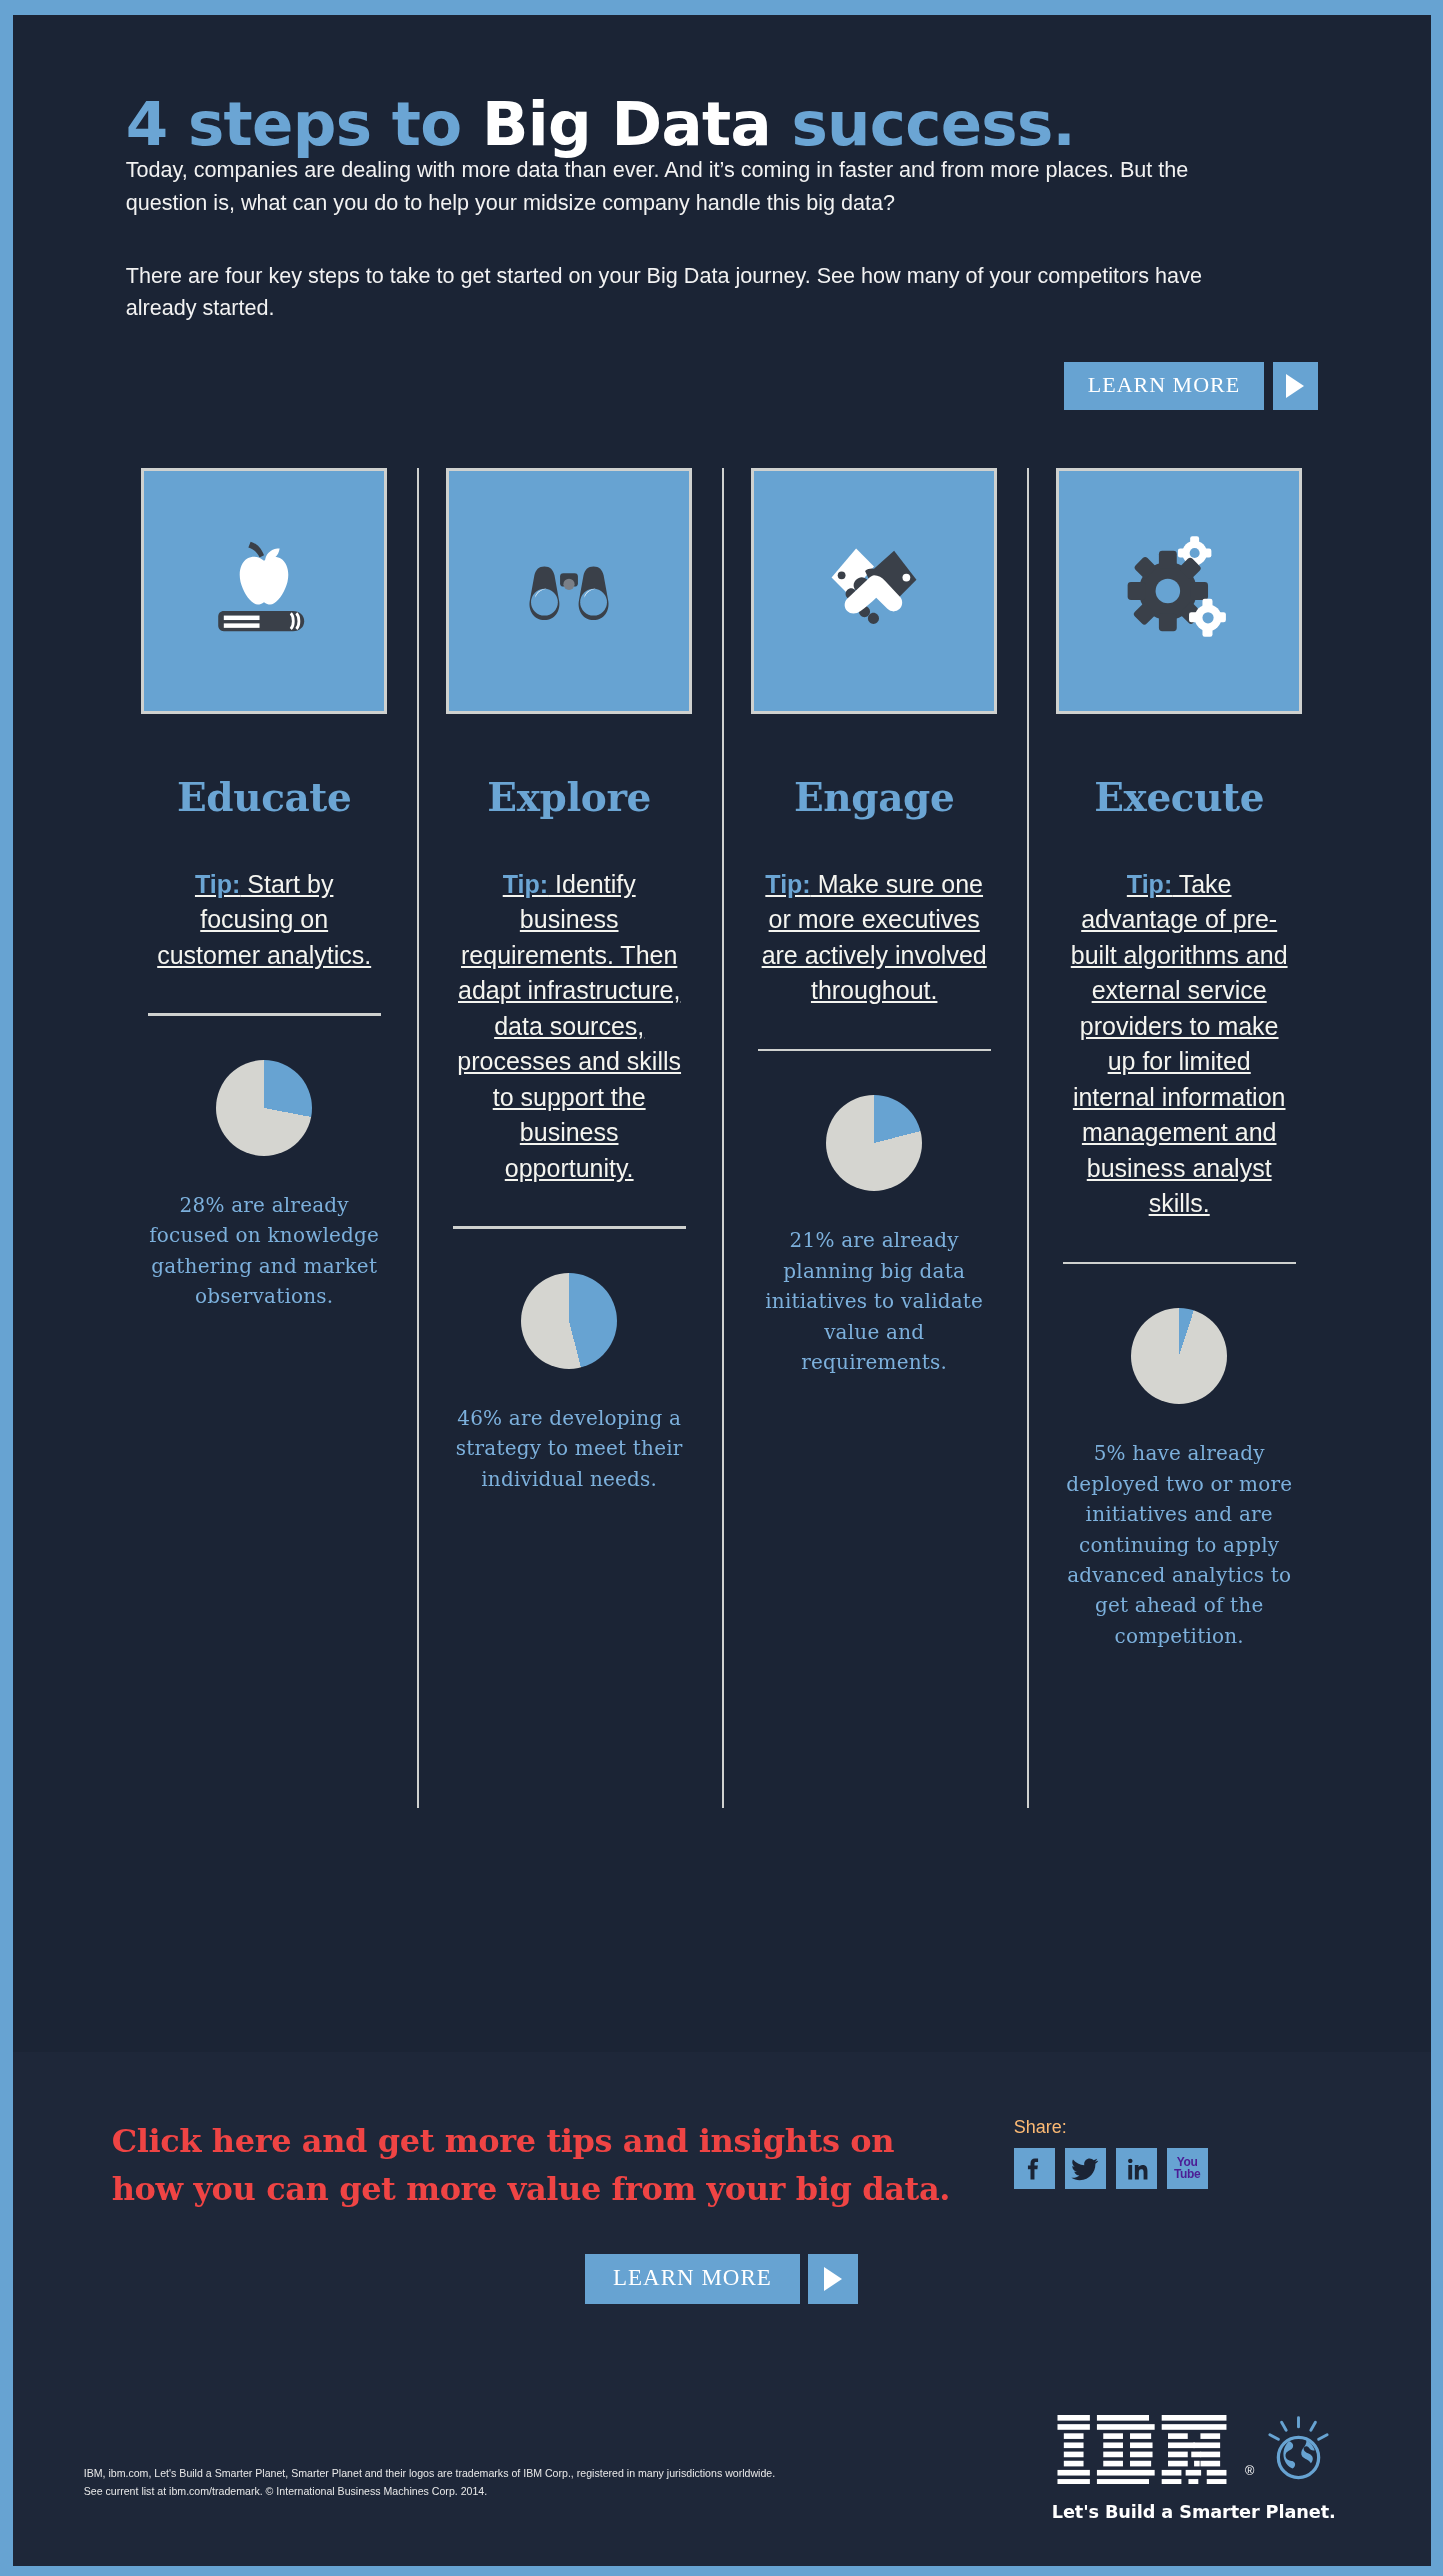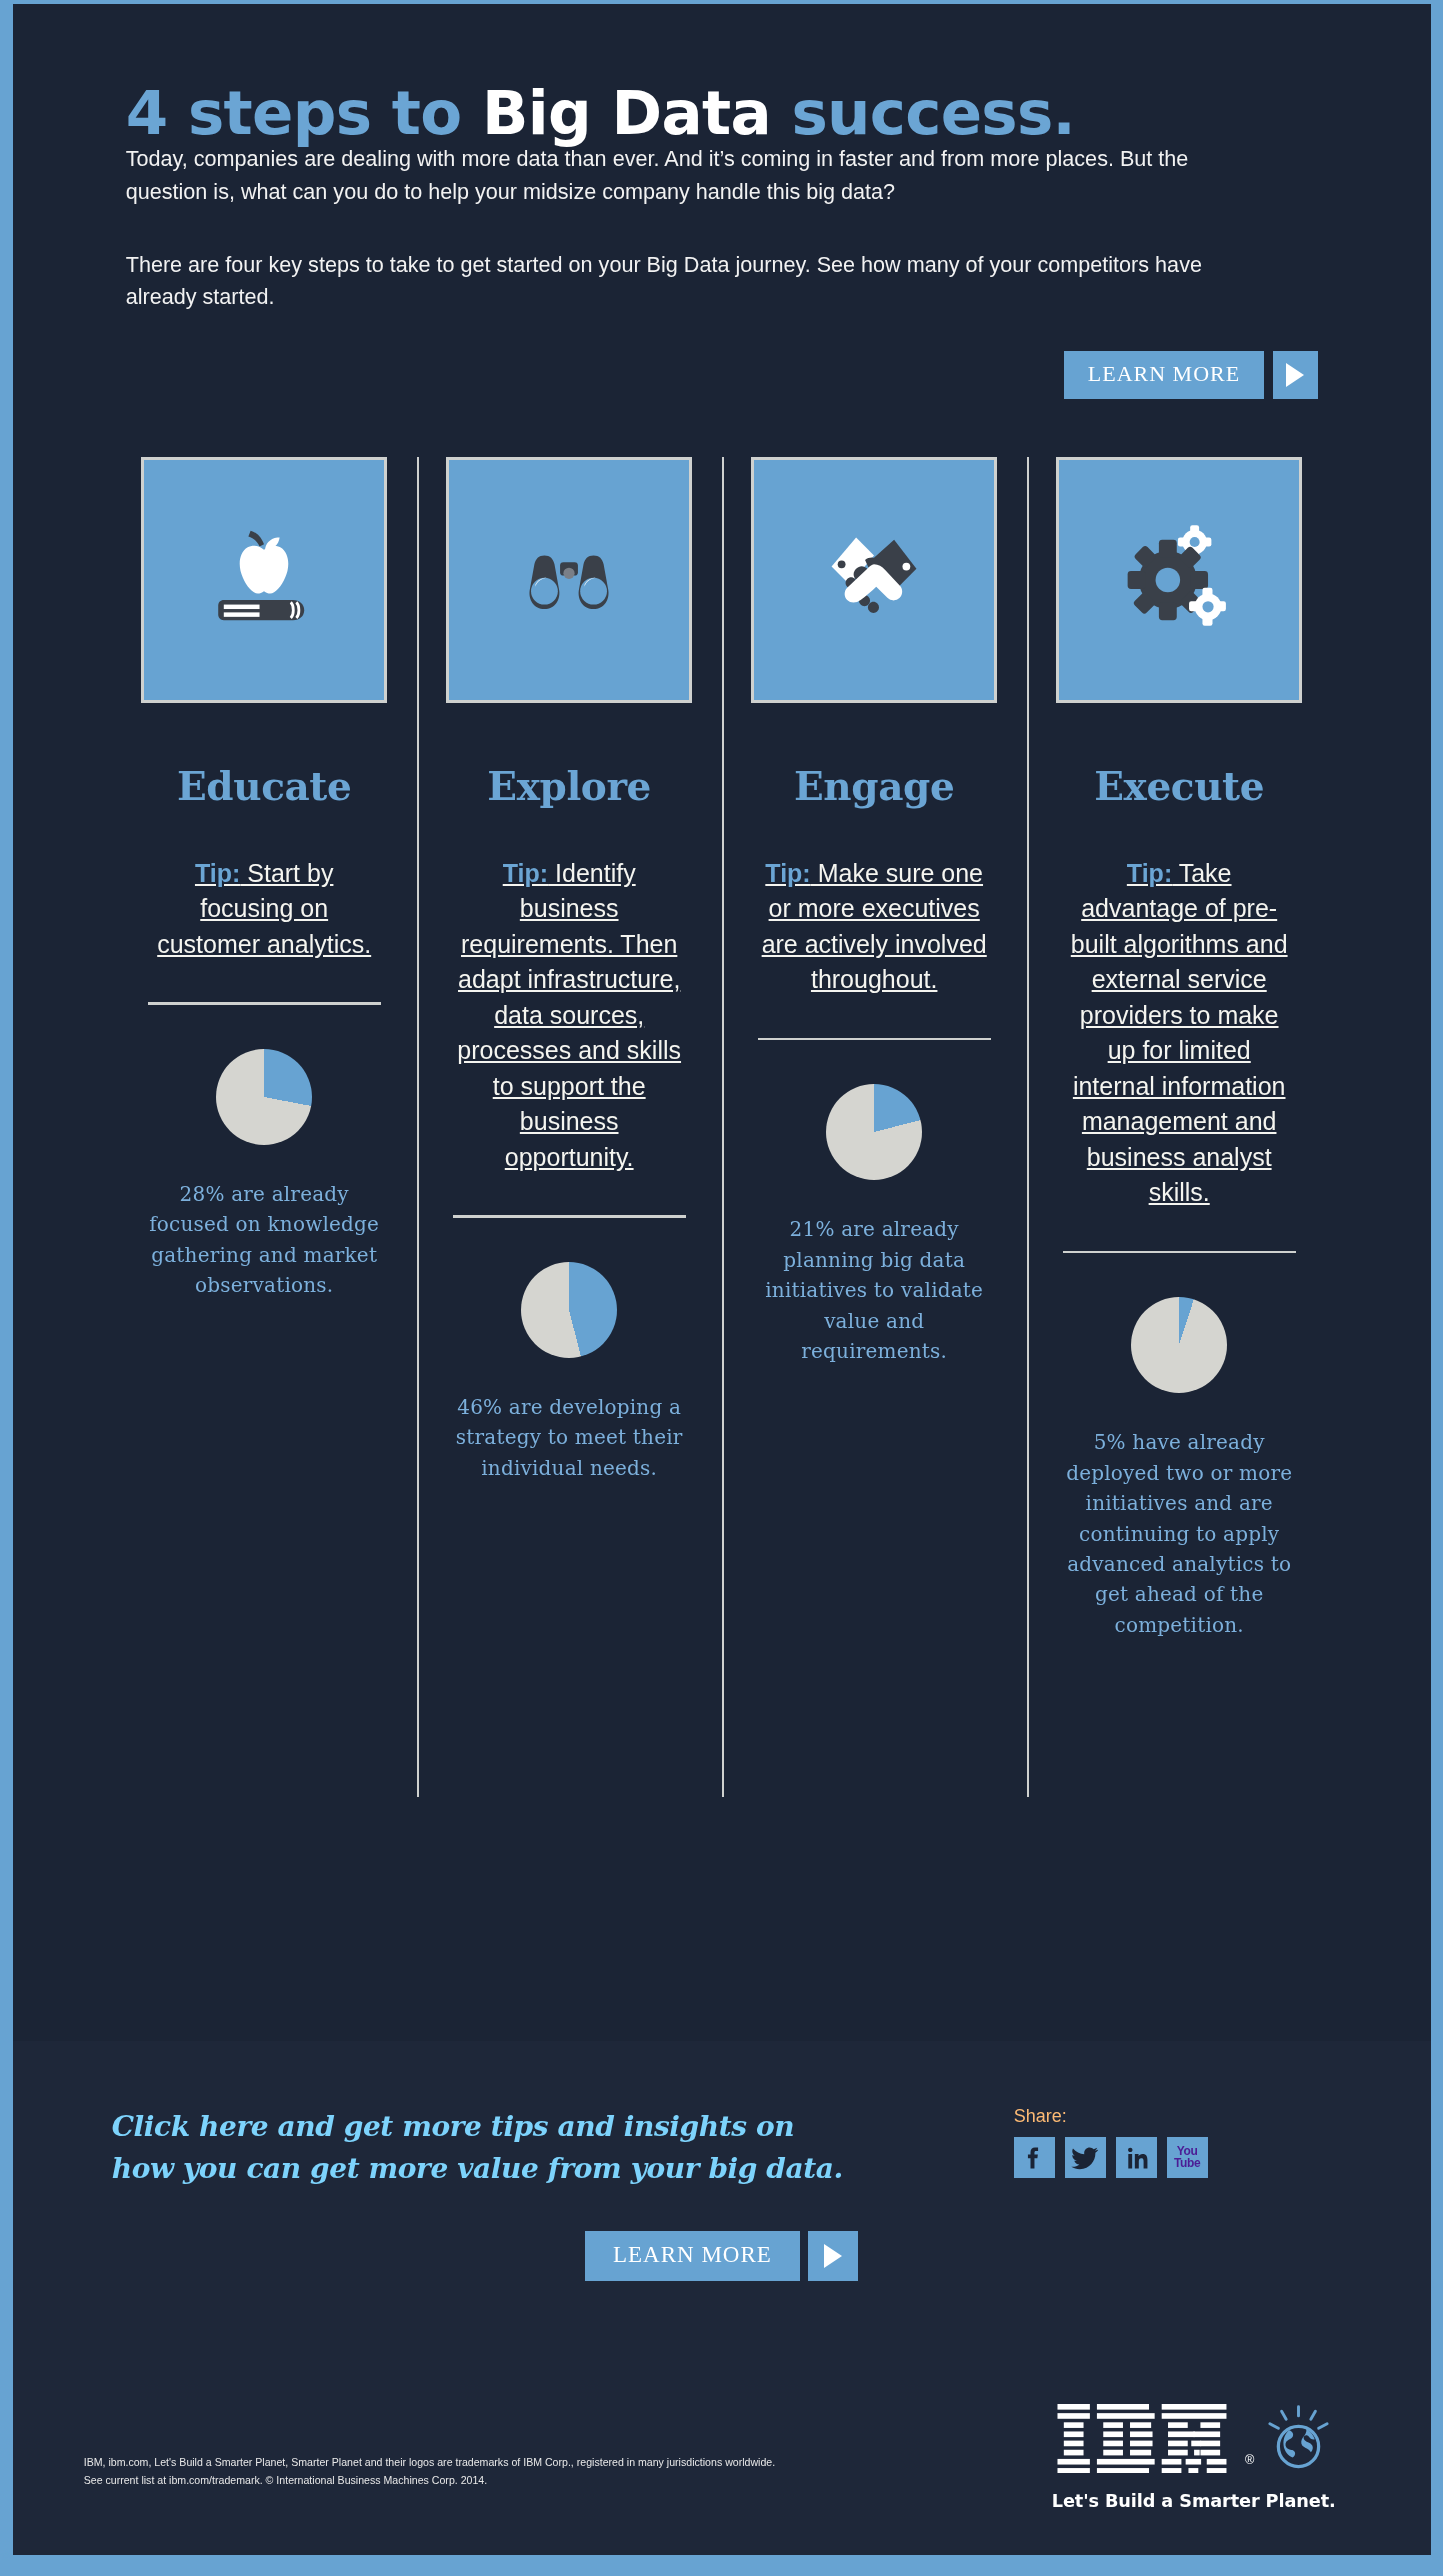--- a/index.html
+++ b/index.html
@@ -5,21 +5,21 @@
   * { box-sizing: border-box; margin: 0; padding: 0; }
   html, body {
     width: 1444px;
     background: #67a3d2;
     font-family: "Liberation Sans", sans-serif;
   }
   body { width: 1444px; height: 2576px; overflow: hidden; }
 
   .frame {
     position: absolute;
-    left: 12.7px; top: 4px;
+    left: 12.7px; top: 15px;
     width: 1418px; height: 2551px;
     background: #1b2435;
   }
 
   
   .hero { padding: 78px 113px 0 113px; }
   .title {
     font-size: 61px;
     font-weight: bold;
     letter-spacing: -0.7px;
@@ -147,27 +147,26 @@
     bottom: 0;
     background: #1e2739;
   }
   .footer-top {
     padding: 65px 99px 0 99px;
     display: flex;
     justify-content: space-between;
     align-items: flex-start;
   }
   .click-head {
-    color: #7dd3fc;
+    color: #ef4444;
     font-family: "DejaVu Serif", serif;
     font-weight: bold;
-    font-size: 28px;
+    font-size: 32px;
     line-height: 1.5;
     letter-spacing: -0.4px;
-    font-style: italic;
   }
   .share-block { margin-right: 124px; }
   .share-lbl { color: #fdba74; font-size: 18px; margin-bottom: 10px; }
   .share-icons { display: flex; gap: 10px; }
   .share-ico {
     width: 41px; height: 41px;
     background: #67a3d2;
     display: flex; align-items: center; justify-content: center;
     cursor: pointer;
   }

